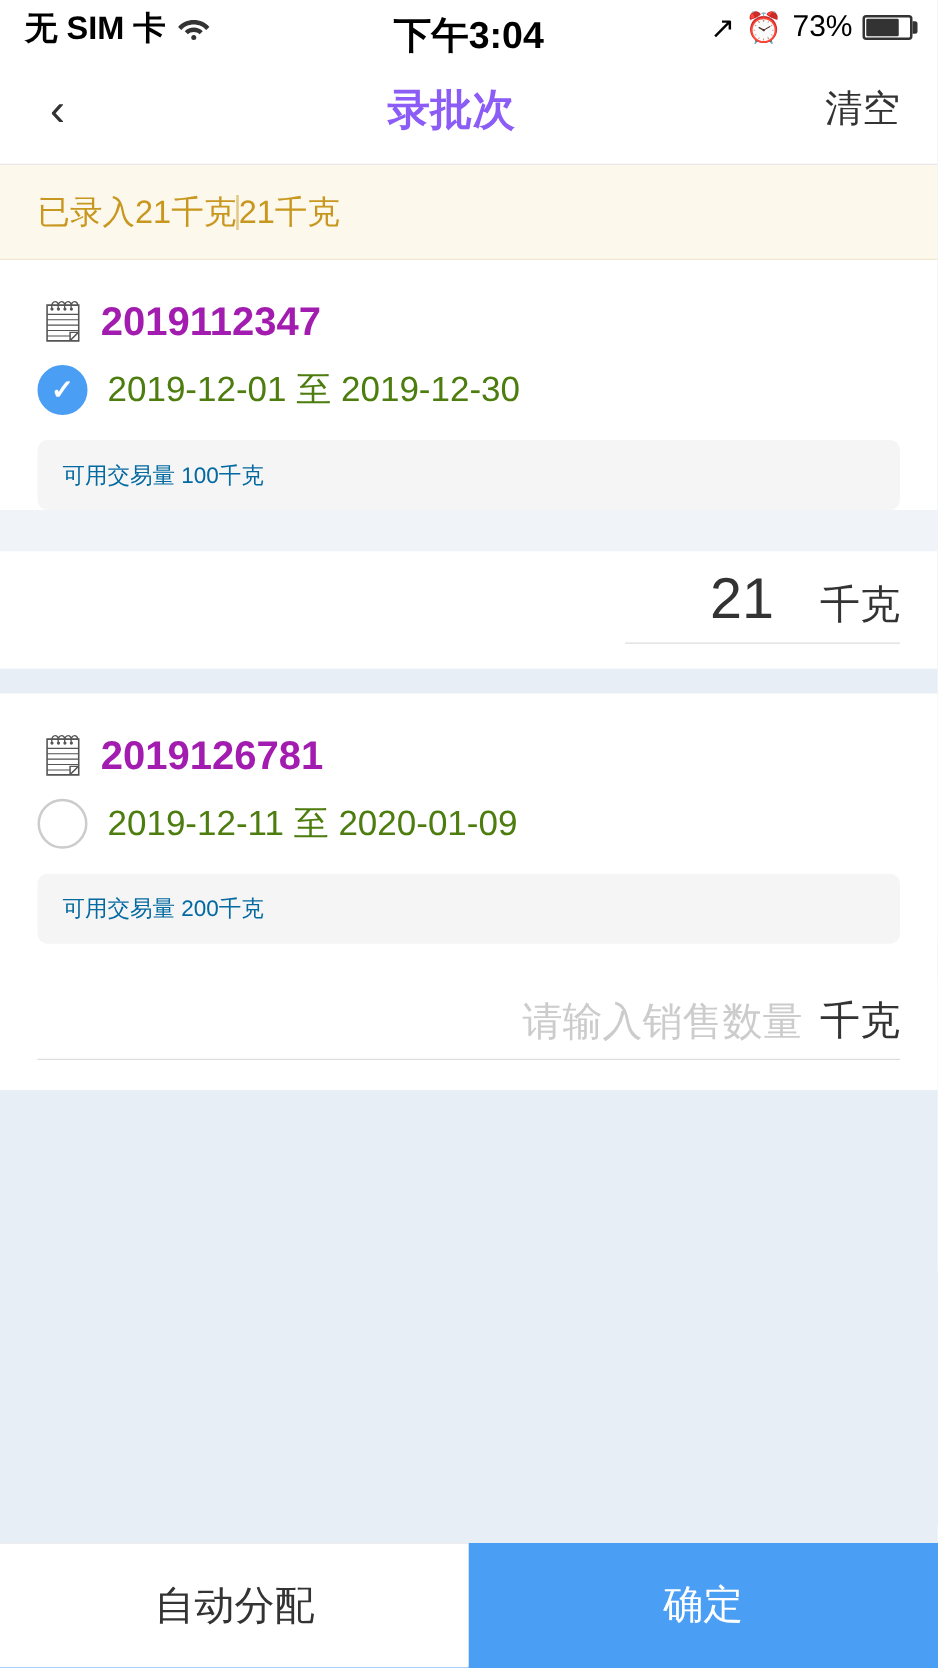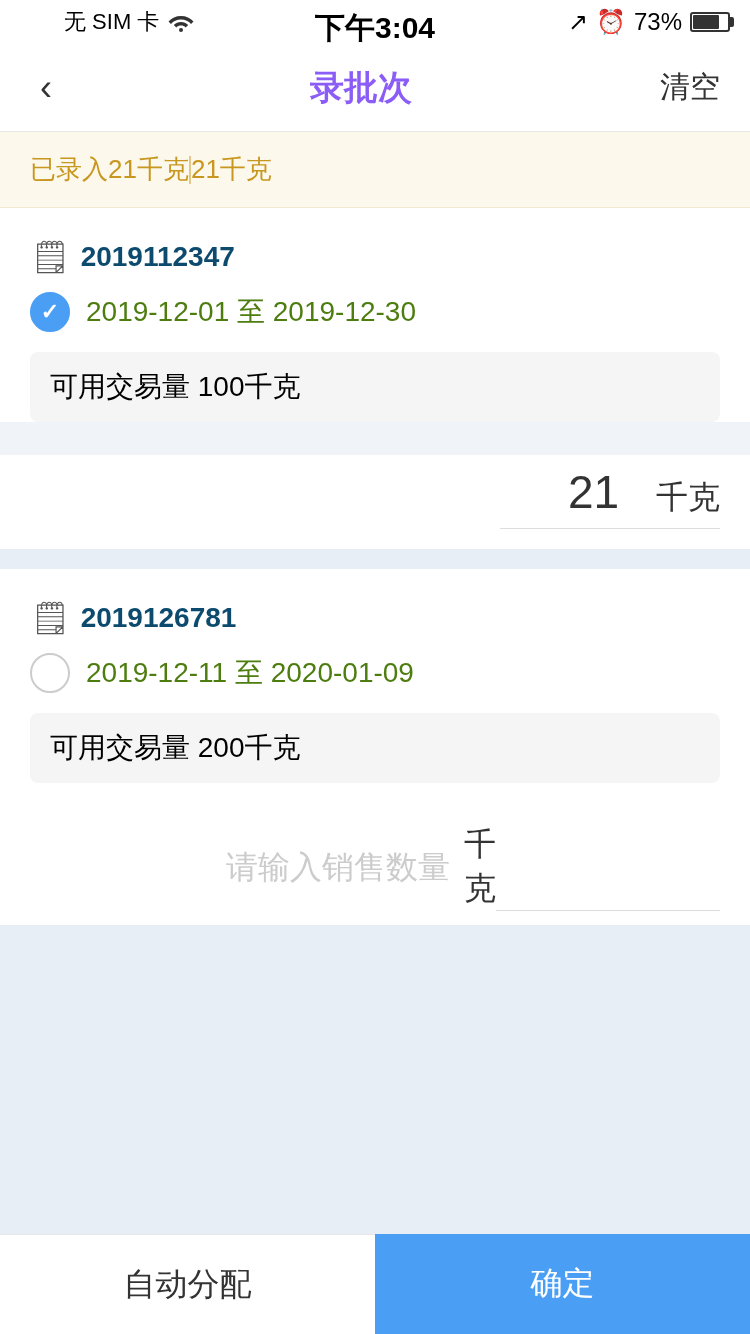--- a/index.html
+++ b/index.html
@@ -20,23 +20,22 @@
       display: flex;
       align-items: center;
       justify-content: space-between;
       padding: 0 20px;
       font-size: 28px;
     }
     .status-left {
       display: flex;
       align-items: center;
       gap: 8px;
-      font-size: 22px;
-      font-weight: 400;
-      margin-left: 44px;
+      font-size: 26px;
+      font-weight: 700;
     }
     .status-center {
       font-size: 30px;
       font-weight: 600;
       position: absolute;
       left: 50%;
       transform: translateX(-50%);
       top: 8px;
     }
     .status-right {
@@ -134,23 +133,23 @@
       display: flex;
       align-items: center;
       gap: 10px;
       margin-bottom: 16px;
     }
     .batch-icon {
       font-size: 32px;
       color: #555;
     }
     .batch-id {
-      font-size: 28px;
+      font-size: 32px;
       font-weight: 600;
-      color: #0c4a6e;
+      color: #a21caf;
     }
 
     .batch-date-row {
       display: flex;
       align-items: center;
       gap: 16px;
       margin-bottom: 20px;
     }
 
     .radio-circle {
@@ -176,22 +175,22 @@
 
     .batch-date {
       font-size: 28px;
       color: #4d7c0f;
     }
 
     .batch-availability {
       background: #f5f5f5;
       border-radius: 8px;
       padding: 16px 20px;
-      font-size: 28px;
-      color: #000000;
+      font-size: 18px;
+      color: #0369a1;
       margin-bottom: 30px;
     }
 
     .quantity-wrapper {
       display: flex;
       flex-direction: column;
       align-items: flex-end;
       padding: 10px 30px 20px 30px;
       background: #fff;
       margin-top: 33px;
@@ -225,22 +224,23 @@
     }
 
     
     .second-batch-wrapper {
       background: #fff;
     }
 
     
     .input-wrapper {
       display: flex;
+      flex-direction: column;
       align-items: flex-end;
-      padding: 10px 30px 14px 30px;
+      padding: 10px 30px 24px 30px;
       background: #fff;
     }
     .input-row {
       display: flex;
       align-items: center;
       gap: 14px;
       width: 100%;
       justify-content: flex-end;
     }
     .sales-input {

